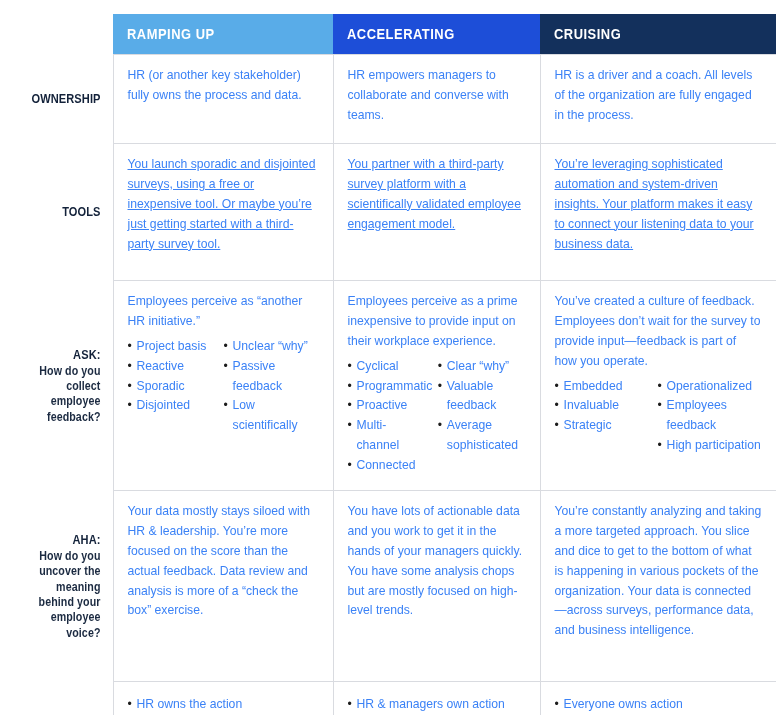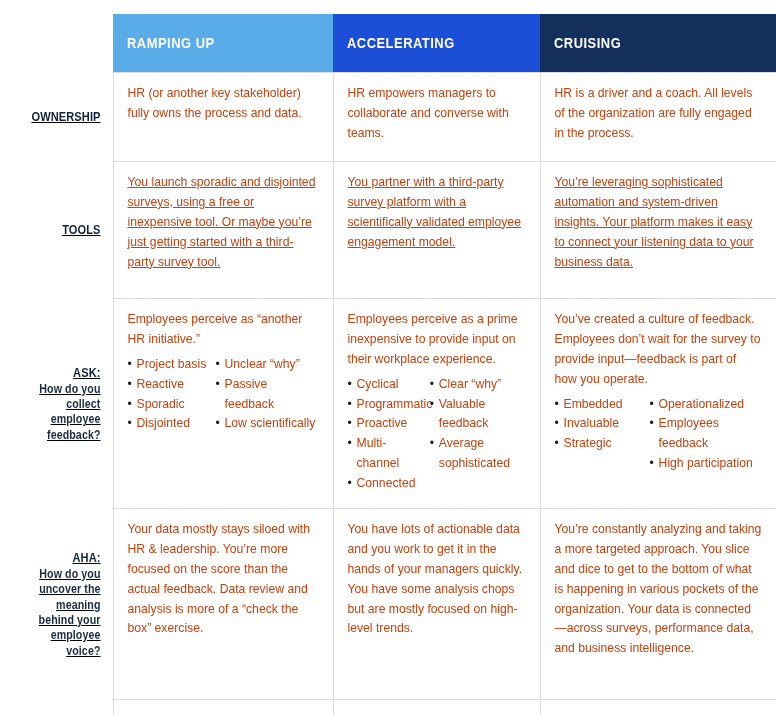--- a/index.html
+++ b/index.html
@@ -35,21 +35,20 @@
   col.c-accel  { width: 207px; }
   col.c-cruise { width: 236px; }
 
   
   td.rowlabel {
     vertical-align: middle;
     text-align: right;
     padding: 0 12px 0 4px;
     border: none;
     background: #ffffff;
-    text-decoration: underline;
   }
   .rowlabel-inner {
     font-family: "Liberation Sans Narrow", "Liberation Sans", sans-serif;
     font-weight: bold;
     color: #1b2a41;
     line-height: 1.18;
     letter-spacing: 0.1px;
     transform: scaleX(0.82);
     transform-origin: right center;
   }
@@ -61,21 +60,21 @@
   }
   .rowlabel-sub {
     font-size: 13px;
     color: #1b2a41;
     display: block;
     font-weight: bold;
   }
 
   
   th.hdr {
-    height: 58px;
+    height: 40px;
     padding: 0 14px;
     text-align: left;
     vertical-align: middle;
     border: none;
   }
   .hdr-text {
     font-family: "Liberation Sans Narrow", "Liberation Sans", sans-serif;
     font-weight: bold;
     font-size: 15px;
     color: #ffffff;
@@ -91,21 +90,21 @@
   th.spacer { background: #ffffff; border: none; }
 
   
   td.cell {
     vertical-align: top;
     padding: 11px 14px 14px 14px;
     border: 1px solid #d9dbe0;
     background: #ffffff;
     font-size: 12.2px;
     line-height: 1.63;
-    color: #c2410c;
+    color: #3b82f6;
   }
   td.cell p {
     margin: 0 0 2px 0;
   }
 
   ul.bullets {
     list-style: none;
     margin: 2px 0 0 0;
     padding: 0;
   }
@@ -118,21 +117,21 @@
   ul.bullets li::before {
     content: "\2022";
     position: absolute;
     left: 0;
     top: 0;
     color: #1c1c1c;
   }
 
   .bullet-cols {
     display: flex;
-    gap: 4px;
+    gap: 12px;
     margin-top: 3px;
   }
   .bullet-cols .bcol { flex: 1 1 0; min-width: 0; }
   .bullet-cols .bcol.narrow { flex: 0 0 44%; }
 
   .cell-ownership  { height: 63px; }
   .cell-tools      { height: 111px; text-decoration: underline; }
   .cell-ask        { height: 166px; }
   .cell-aha        { height: 165px; }
   .cell-act        { height: 126px; }

